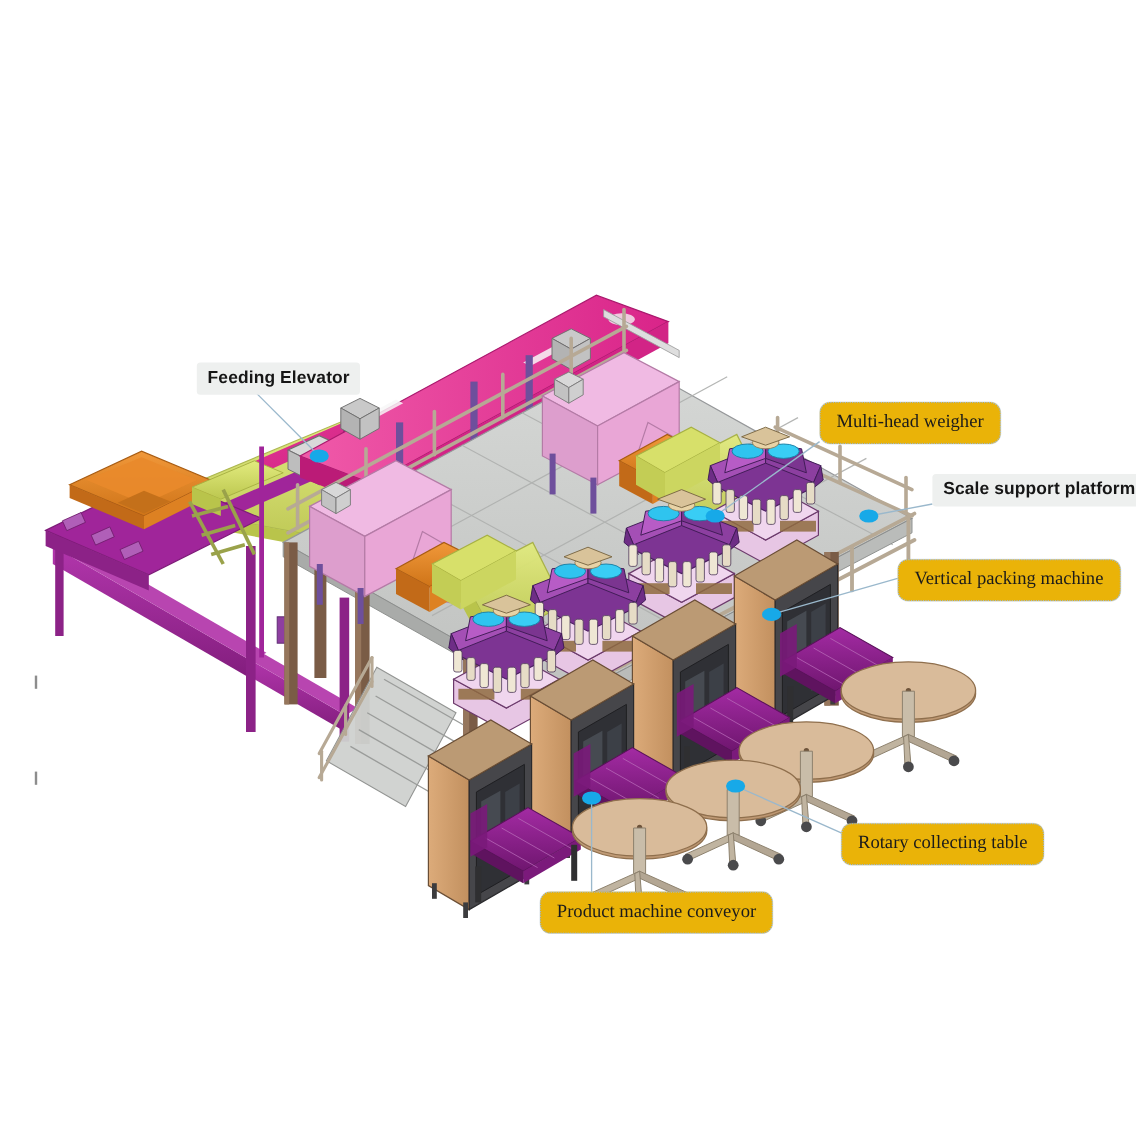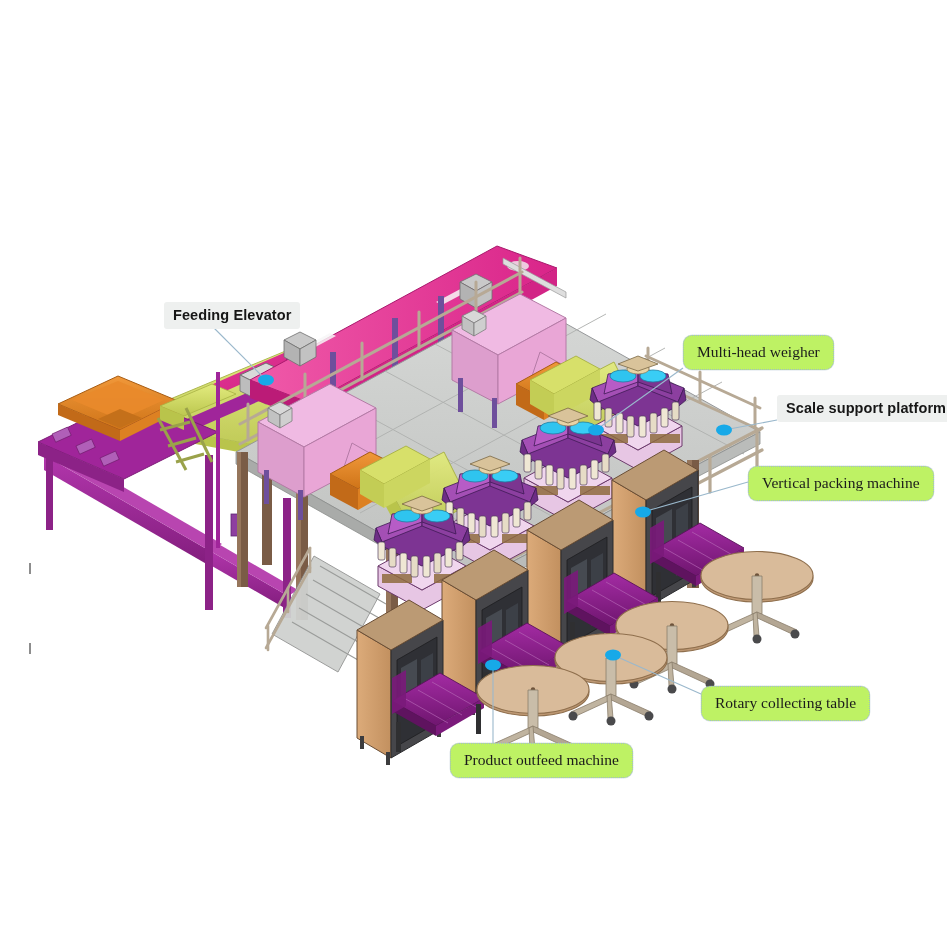--- a/index.html
+++ b/index.html
@@ -7,21 +7,21 @@
        font-family:"Liberation Serif",serif;}
   #stage{position:relative;width:947px;height:947px;background:#fff;}
   #scene{position:absolute;left:0;top:0;width:947px;height:947px;}
 
   
   .label{position:absolute;white-space:nowrap;box-sizing:border-box;}
 
   .label.serif{
     font-family:"Liberation Serif",serif;
     font-size:15.5px;color:#1b1b1b;
-    background:#bef264;
+    background:#eab308;
     border:1px dotted #9fb9cf;
     border-radius:9px;
     padding:7px 13px 8px 13px;
     box-shadow:0 0 0 0.4px rgba(150,175,195,.35);
   }
   .label.bold{
     font-family:"Liberation Sans",sans-serif;
     font-weight:bold;
     font-size:14.5px;color:#161616;
     background:#eef0ef;
@@ -487,21 +487,21 @@
         <ellipse cx="493" cy="665" rx="8" ry="5.5" fill="#17a9e8"></ellipse>
       </g>
   </svg>
 
   <div id="labels">
       <div class="label bold" style="left: 152px; top: 302px; margin-left: 12px;">Feeding Elevator</div>
       <div class="label serif" style="left: 683px; top: 335px;">Multi-head weigher</div>
       <div class="label bold" style="left: 777px; top: 395px;">Scale support platform</div>
       <div class="label serif" style="left: 748px; top: 466px; text-align: right;">Vertical packing machine</div>
       <div class="label serif" style="left: 701px; top: 686px;">Rotary collecting table</div>
-      <div class="label serif" style="left: 450px; top: 743px;">Product outfeed machine</div>
+      <div class="label serif" style="left: 450px; top: 743px;">Product machine conveyor</div>
     </div>
 
   <div id="edgeticks">
       <div class="edgetick" style="left: 29px; top: 563px;"></div>
       <div class="edgetick" style="left: 29px; top: 643px;"></div>
     </div>
 
 </div>
 
 </body></html>

